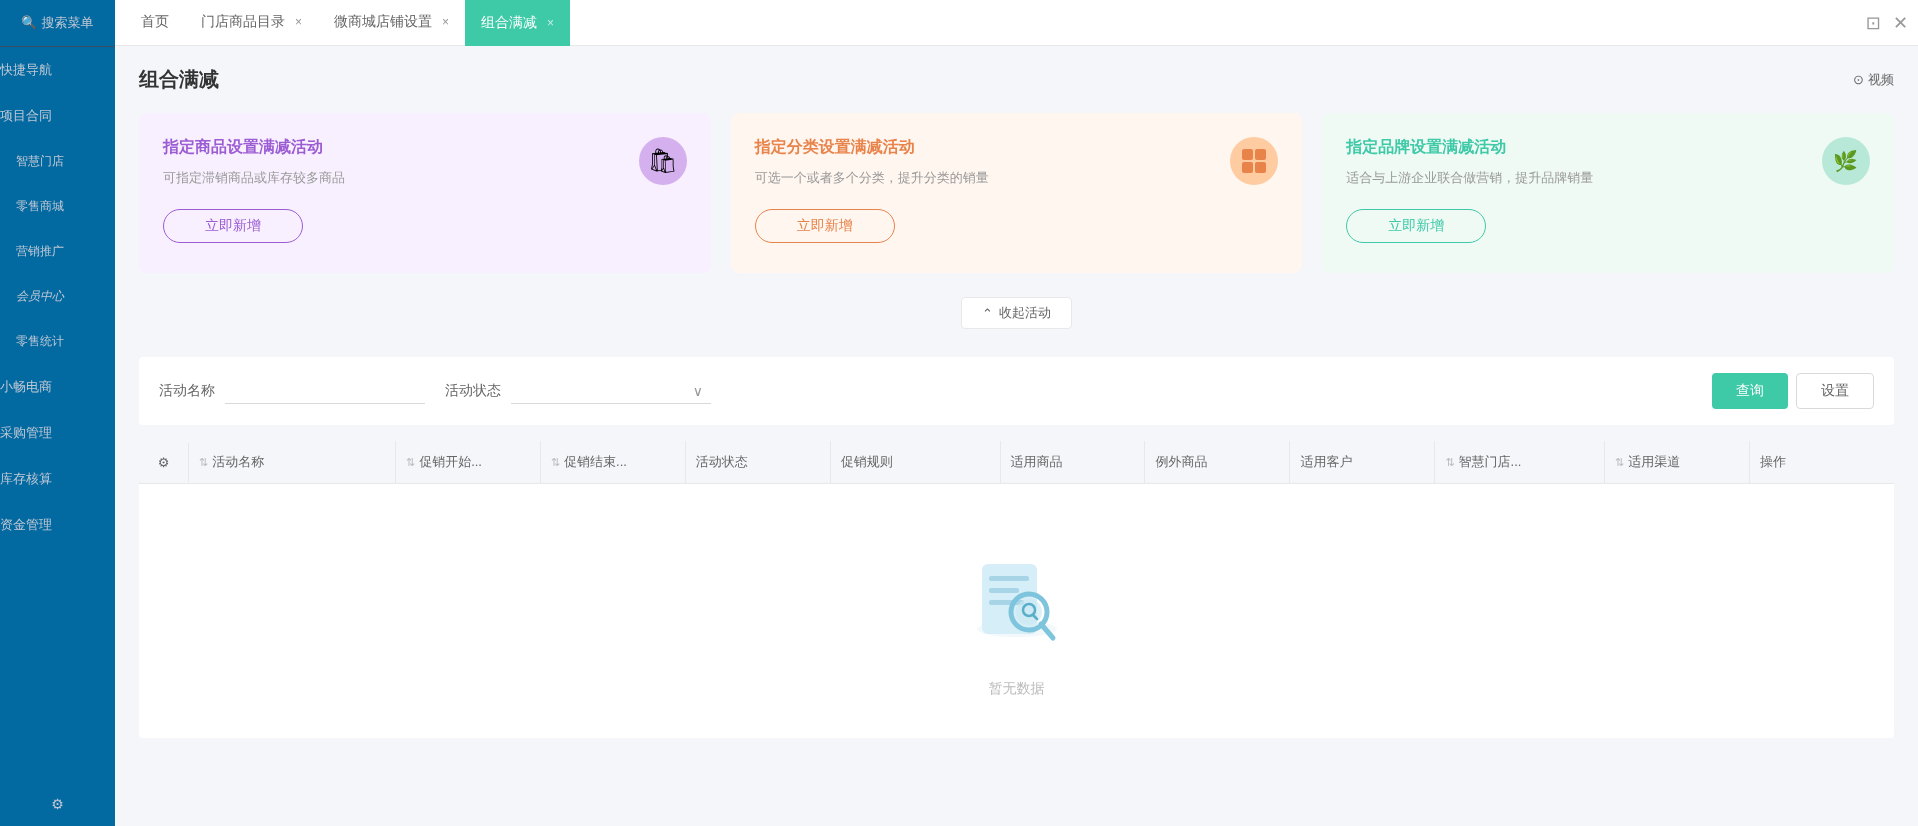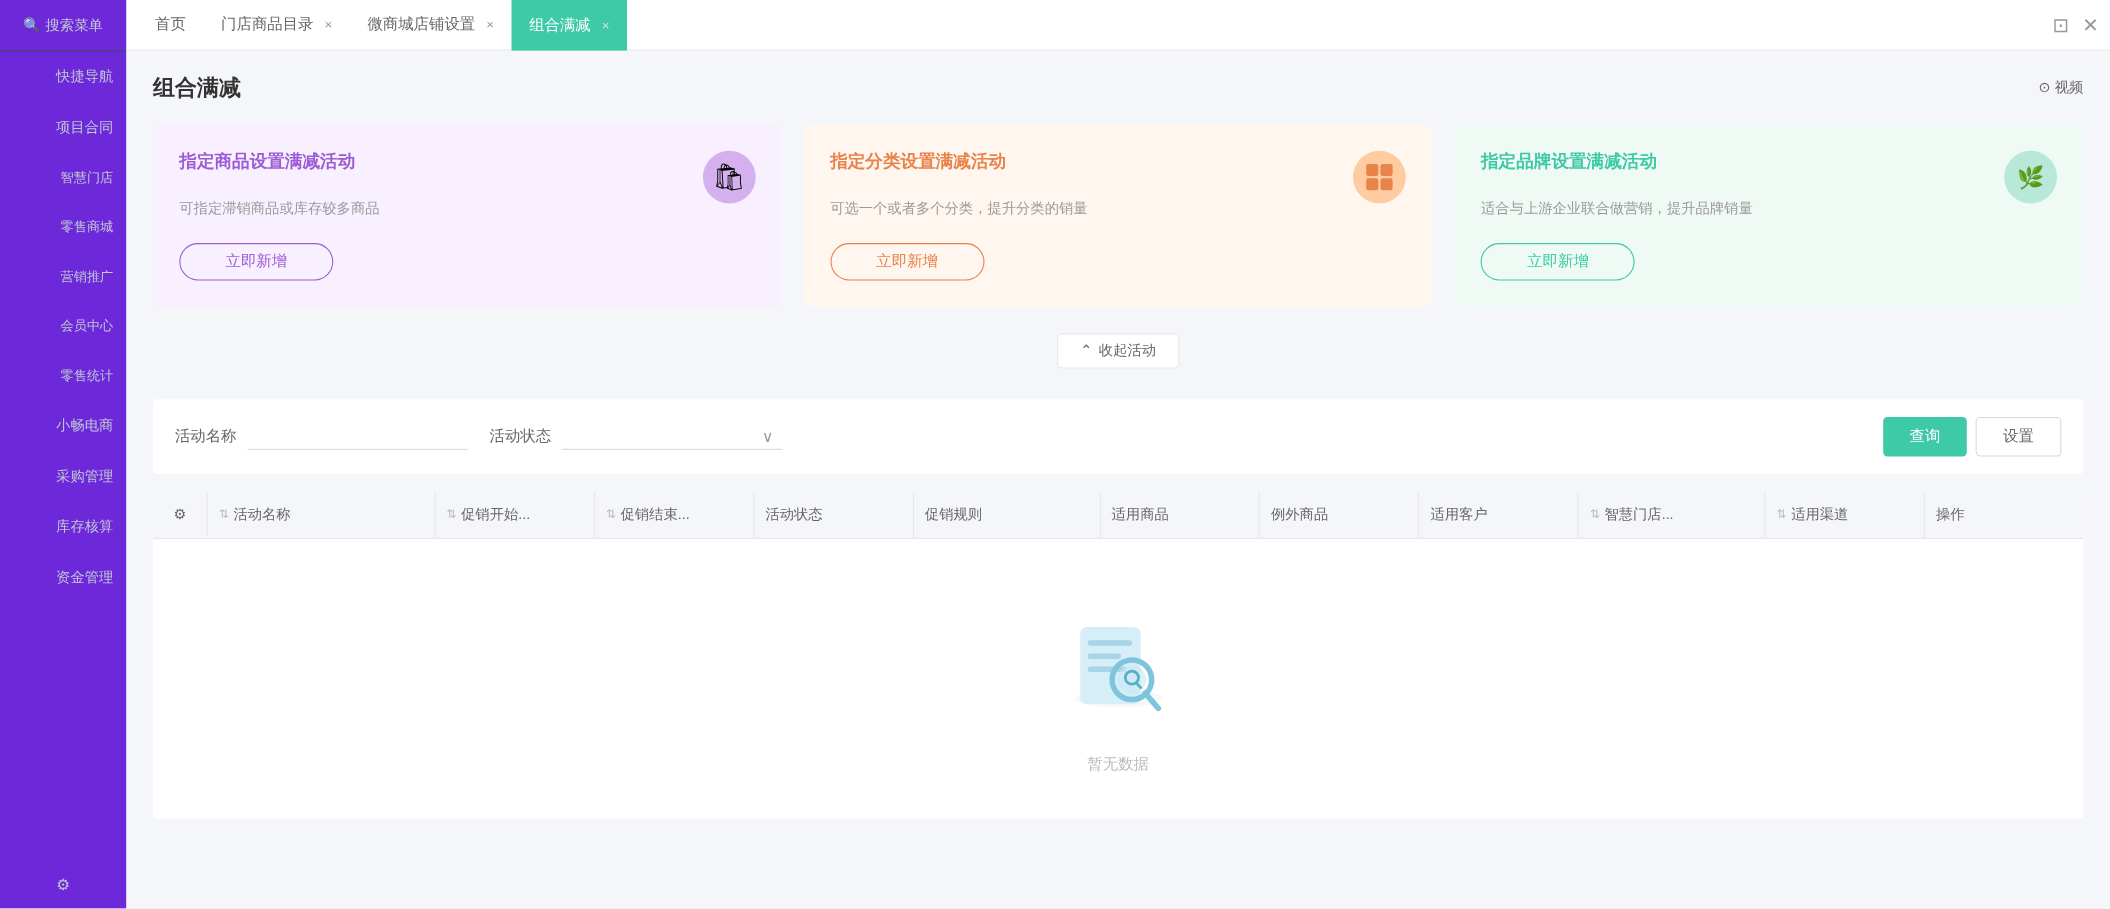--- a/index.html
+++ b/index.html
@@ -1,31 +1,31 @@
 <!DOCTYPE html>
 <html><head>
   <meta charset="utf-8">
   <style>
     * { box-sizing: border-box; margin: 0; padding: 0; }
     body { font-family: 'Microsoft YaHei', sans-serif; font-size: 14px; background: #f0f2f5; display: flex; height: 826px; overflow: hidden; }
 
     
     .sidebar {
       width: 115px;
-      background: #6d28d9;
+      background: #0369a1;
       color: #c0c8d4;
       display: flex;
       flex-direction: column;
       flex-shrink: 0;
       height: 100%;
       overflow: hidden;
     }
     .sidebar-item {
-      padding: 14px 12px;
-      text-align: right;
+      padding: 14px 0;
+      text-align: left;
       cursor: pointer;
       font-size: 13px;
       color: #c0c8d4;
       position: relative;
     }
     .sidebar-item.active { color: #fff; background: #3a4d63; }
     .sidebar-item .menu-label { display: block; }
     .sidebar-item .arrow {
       display: inline-block;
       font-size: 10px;
@@ -141,21 +141,21 @@
       position: relative;
       min-height: 160px;
     }
     .card-purple { background: #f8f0ff; }
     .card-orange { background: #fff6f0; }
     .card-green { background: #f0faf5; }
 
     .card-title {
       font-size: 16px;
       font-weight: 600;
-      margin-bottom: 22px;
+      margin-bottom: 10px;
     }
     .card-purple .card-title { color: #9c5dd4; }
     .card-orange .card-title { color: #e8834a; }
     .card-green .card-title { color: #3ec9a7; }
 
     .card-desc {
       font-size: 13px;
       color: #999;
       margin-bottom: 20px;
       line-height: 1.6;
@@ -355,21 +355,21 @@
   </div>
   <div class="sidebar-item" style="padding-left:16px;font-size:12px;">
     <span class="menu-label">智慧门店</span>
   </div>
   <div class="sidebar-item" style="padding-left:16px;font-size:12px;">
     <span class="menu-label">零售商城</span>
   </div>
   <div class="sidebar-item" style="padding-left:16px;font-size:12px;">
     <span class="menu-label">营销推广</span>
   </div>
-  <div class="sidebar-item" style="padding-left:16px;font-size:12px;">
+  <div class="sidebar-item" style="padding-left:16px;font-size:12px;font-style:italic;">
     <span class="menu-label">会员中心</span>
   </div>
   <div class="sidebar-item" style="padding-left:16px;font-size:12px;">
     <span class="menu-label">零售统计</span>
   </div>
   <div class="sidebar-item">
     <span class="menu-label">小畅电商</span>
   </div>
   <div class="sidebar-item">
     <span class="menu-label">采购管理</span>

